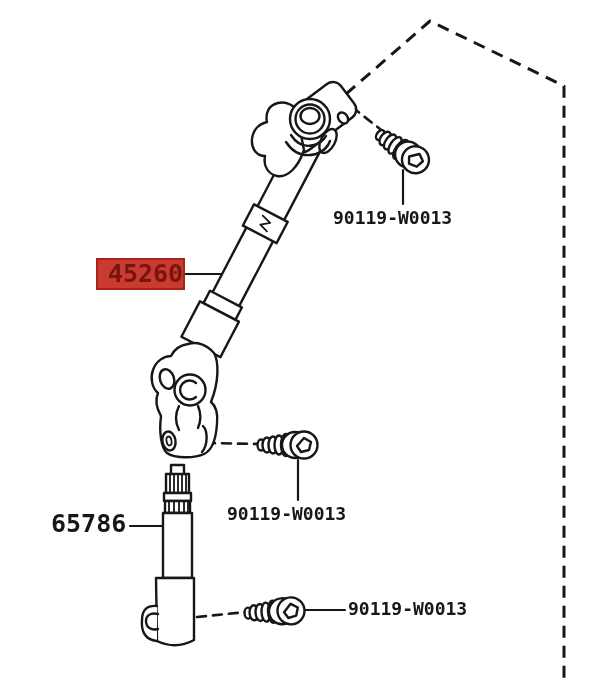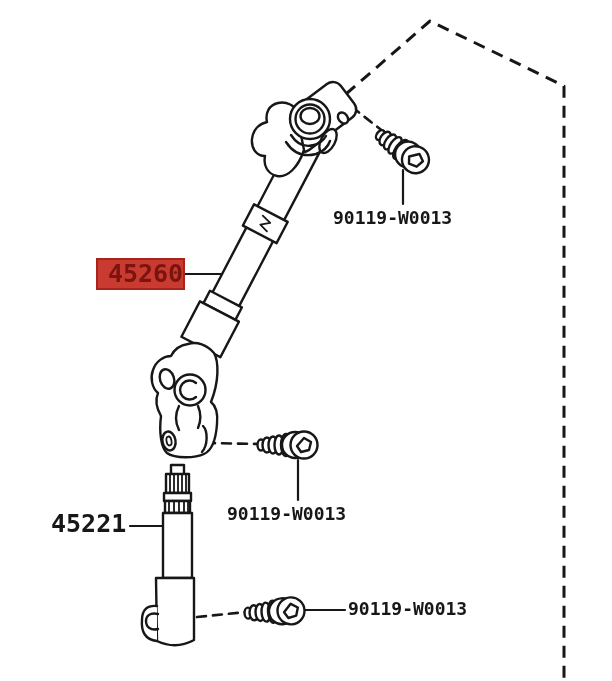--- a/index.html
+++ b/index.html
@@ -142,16 +142,16 @@
       <path class="leader" d="M 130,526 H 162"></path>
     </g>
   </svg>
 
   <div id="lbl-45260" class="part-label highlight" style="background: rgb(201, 59, 49); color: rgb(122, 20, 14); border-color: rgb(168, 35, 26);">45260</div>
 
   <div id="lbl-90119-top" class="part-label lbl-90119">90119-W0013</div>
 
   <div id="lbl-90119-mid" class="part-label lbl-90119">90119-W0013</div>
 
-  <div id="lbl-45221" class="part-label">45221</div>
+  <div id="lbl-45221" class="part-label">65786</div>
 
   <div id="lbl-90119-bot" class="part-label lbl-90119">90119-W0013</div>
 </div>
 
 </body></html>

